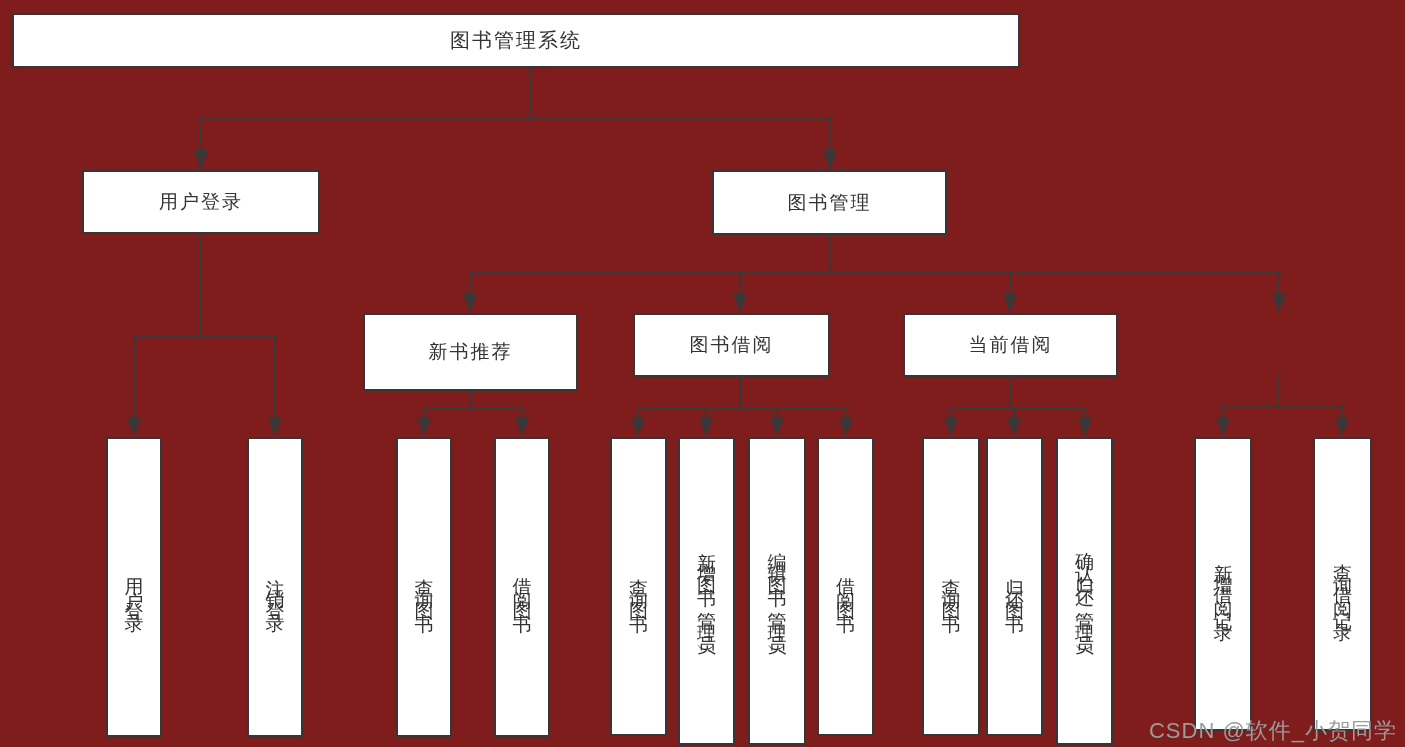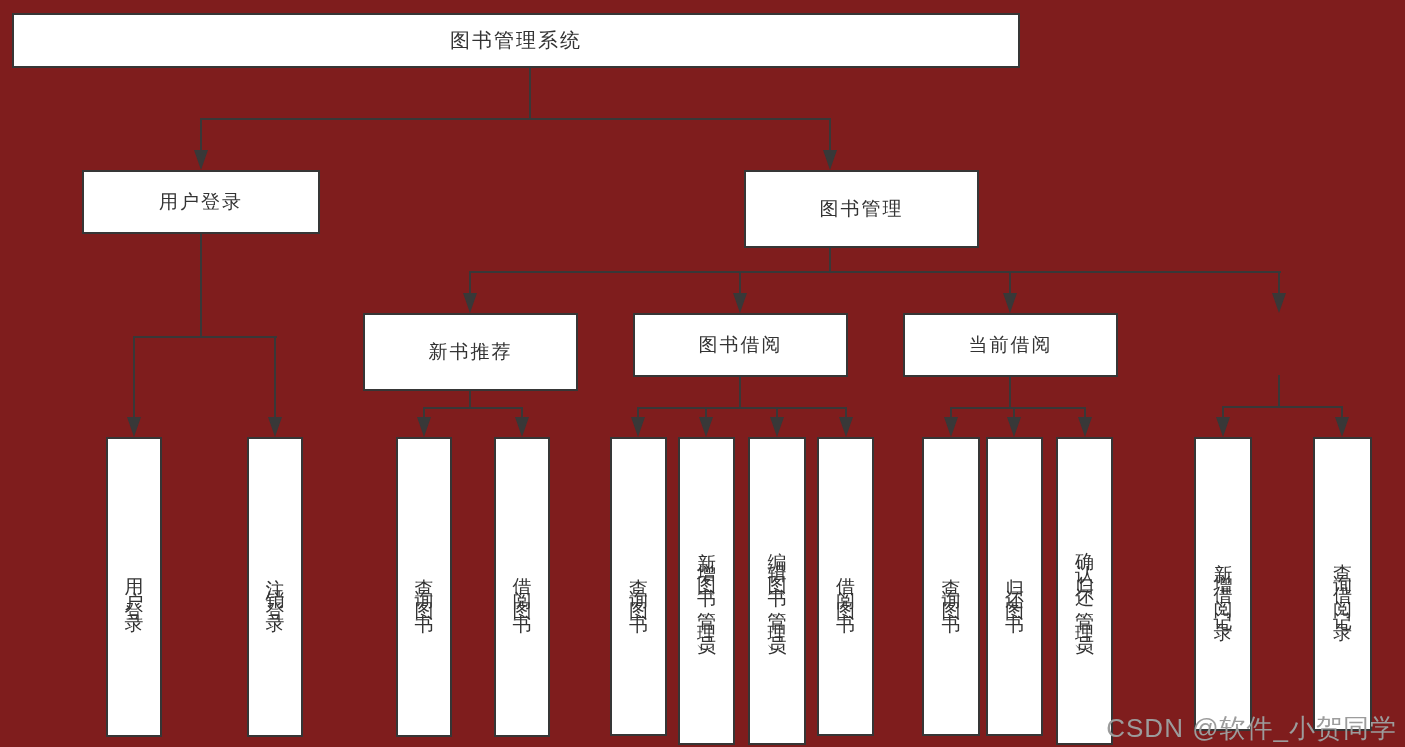--- a/index.html
+++ b/index.html
@@ -34,21 +34,21 @@
     writing-mode: vertical-rl;
     text-orientation: mixed;
     letter-spacing: 12px;
     white-space: normal;
     font-size: 19px;
   }
   .leaf.tall { letter-spacing: 12px; }
   .watermark {
     position: absolute;
     right: 8px; bottom: 1px;
-    font-size: 26px;
+    font-size: 22px;
     color: #9c9c9c;
     letter-spacing: 1px;
     z-index: 20;
     white-space: nowrap;
   }
 </style>
 </head>
 <body>
 
 <div class="canvas">
@@ -108,24 +108,24 @@
   <div class="v" style="left:1278px; top:375px; height:33px;"></div>
   <div class="h" style="left:1222px; top:406px; width:121px;"></div>
   <div class="v" style="left:1222px; top:406px; height:15px;"></div>
   <div class="ah" style="left:1216px; top:417px;"></div>
   <div class="v" style="left:1341px; top:406px; height:15px;"></div>
   <div class="ah" style="left:1335px; top:417px;"></div>
 
   <div class="box root-box" style="left:12px; top:13px; width:1008px; height:55px;">图书管理系统</div>
 
   <div class="box" style="left:82px; top:170px; width:238px; height:64px;">用户登录</div>
-  <div class="box" style="left:744px; top:170px; width:235px; height:78px;">图书管理</div>
+  <div class="box" style="left:712px; top:170px; width:235px; height:65px;">图书管理</div>
 
   <div class="box" style="left:363px; top:313px; width:215px; height:78px;">新书推荐</div>
-  <div class="box" style="left:633px; top:313px; width:215px; height:64px;">图书借阅</div>
+  <div class="box" style="left:633px; top:313px; width:197px; height:64px;">图书借阅</div>
   <div class="box" style="left:903px; top:313px; width:215px; height:64px;">当前借阅</div>
 
   <div class="box leaf" style="left:106px; top:437px; width:56px; height:300px;">用户登录</div>
   <div class="box leaf" style="left:247px; top:437px; width:56px; height:300px;">注销登录</div>
 
   <div class="box leaf" style="left:396px; top:437px; width:56px; height:300px;">查询图书</div>
   <div class="box leaf" style="left:494px; top:437px; width:56px; height:300px;">借阅图书</div>
 
   <div class="box leaf" style="left:610px; top:437px; width:57px; height:299px;">查询图书</div>
   <div class="box leaf tall" style="left:678px; top:437px; width:57px; height:308px;">新增图书（管理员）</div>

